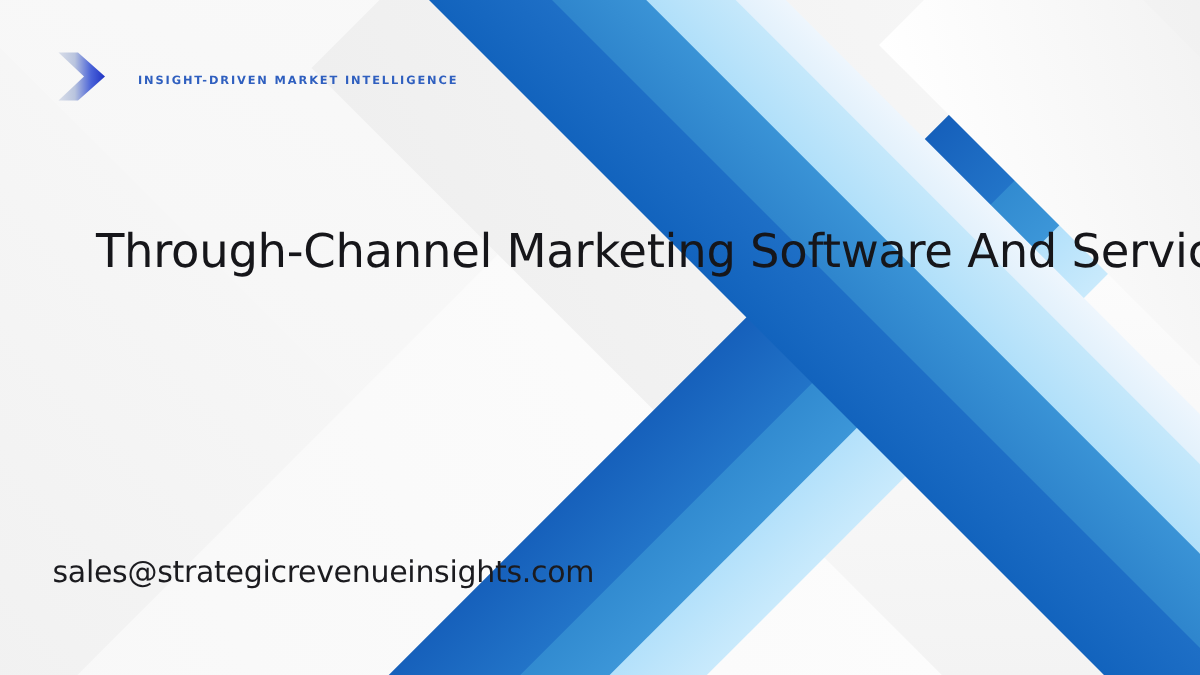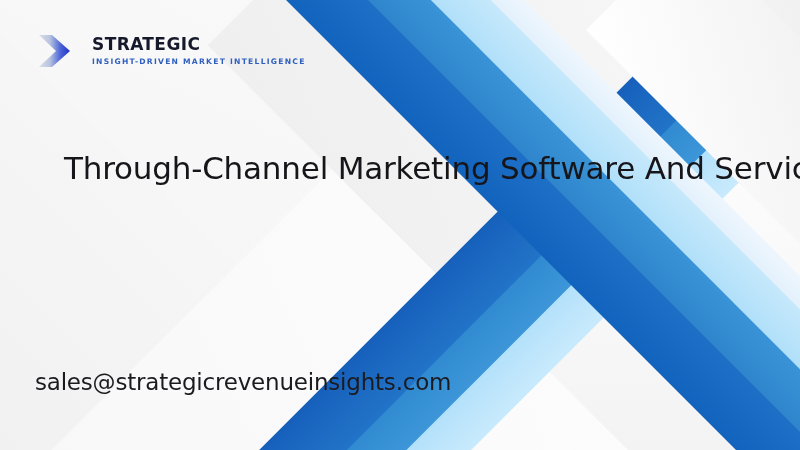--- a/index.html
+++ b/index.html
@@ -149,21 +149,21 @@
     white-space: nowrap;
     letter-spacing: -0.2px;
   }
 
   
   .email {
     position: absolute;
     left: 35px;
     top: 369px;
     font-family: "DejaVu Sans", sans-serif;
-    font-size: 23px;
+    font-size: 20px;
     font-weight: normal;
     color: #1b1b1f;
     white-space: nowrap;
     letter-spacing: -0.2px;
   }
 </style>
 </head>
 <body>
 
 <div id="slide">
@@ -197,21 +197,20 @@
             <stop offset="0%" stop-color="#d9dee9"></stop>
             <stop offset="35%" stop-color="#b9c4de"></stop>
             <stop offset="70%" stop-color="#4a63d8"></stop>
             <stop offset="100%" stop-color="#1f33c4"></stop>
           </linearGradient>
         </defs>
         <path d="M3 7 L16 7 L34 23 L16 39 L3 39 L20 23 Z" fill="url(#chevGrad)"></path>
       </svg>
     </span>
     <span class="logo-text">
-      <div class="logo-line1">STRATEGIC</div>
       <div class="logo-tagline">INSIGHT-DRIVEN MARKET INTELLIGENCE</div>
     </span>
   </div>
 
   <div class="title">Through-Channel Marketing Software And Services Market</div>
 
   <div class="email">sales@strategicrevenueinsights.com</div>
 
 </div>
 

